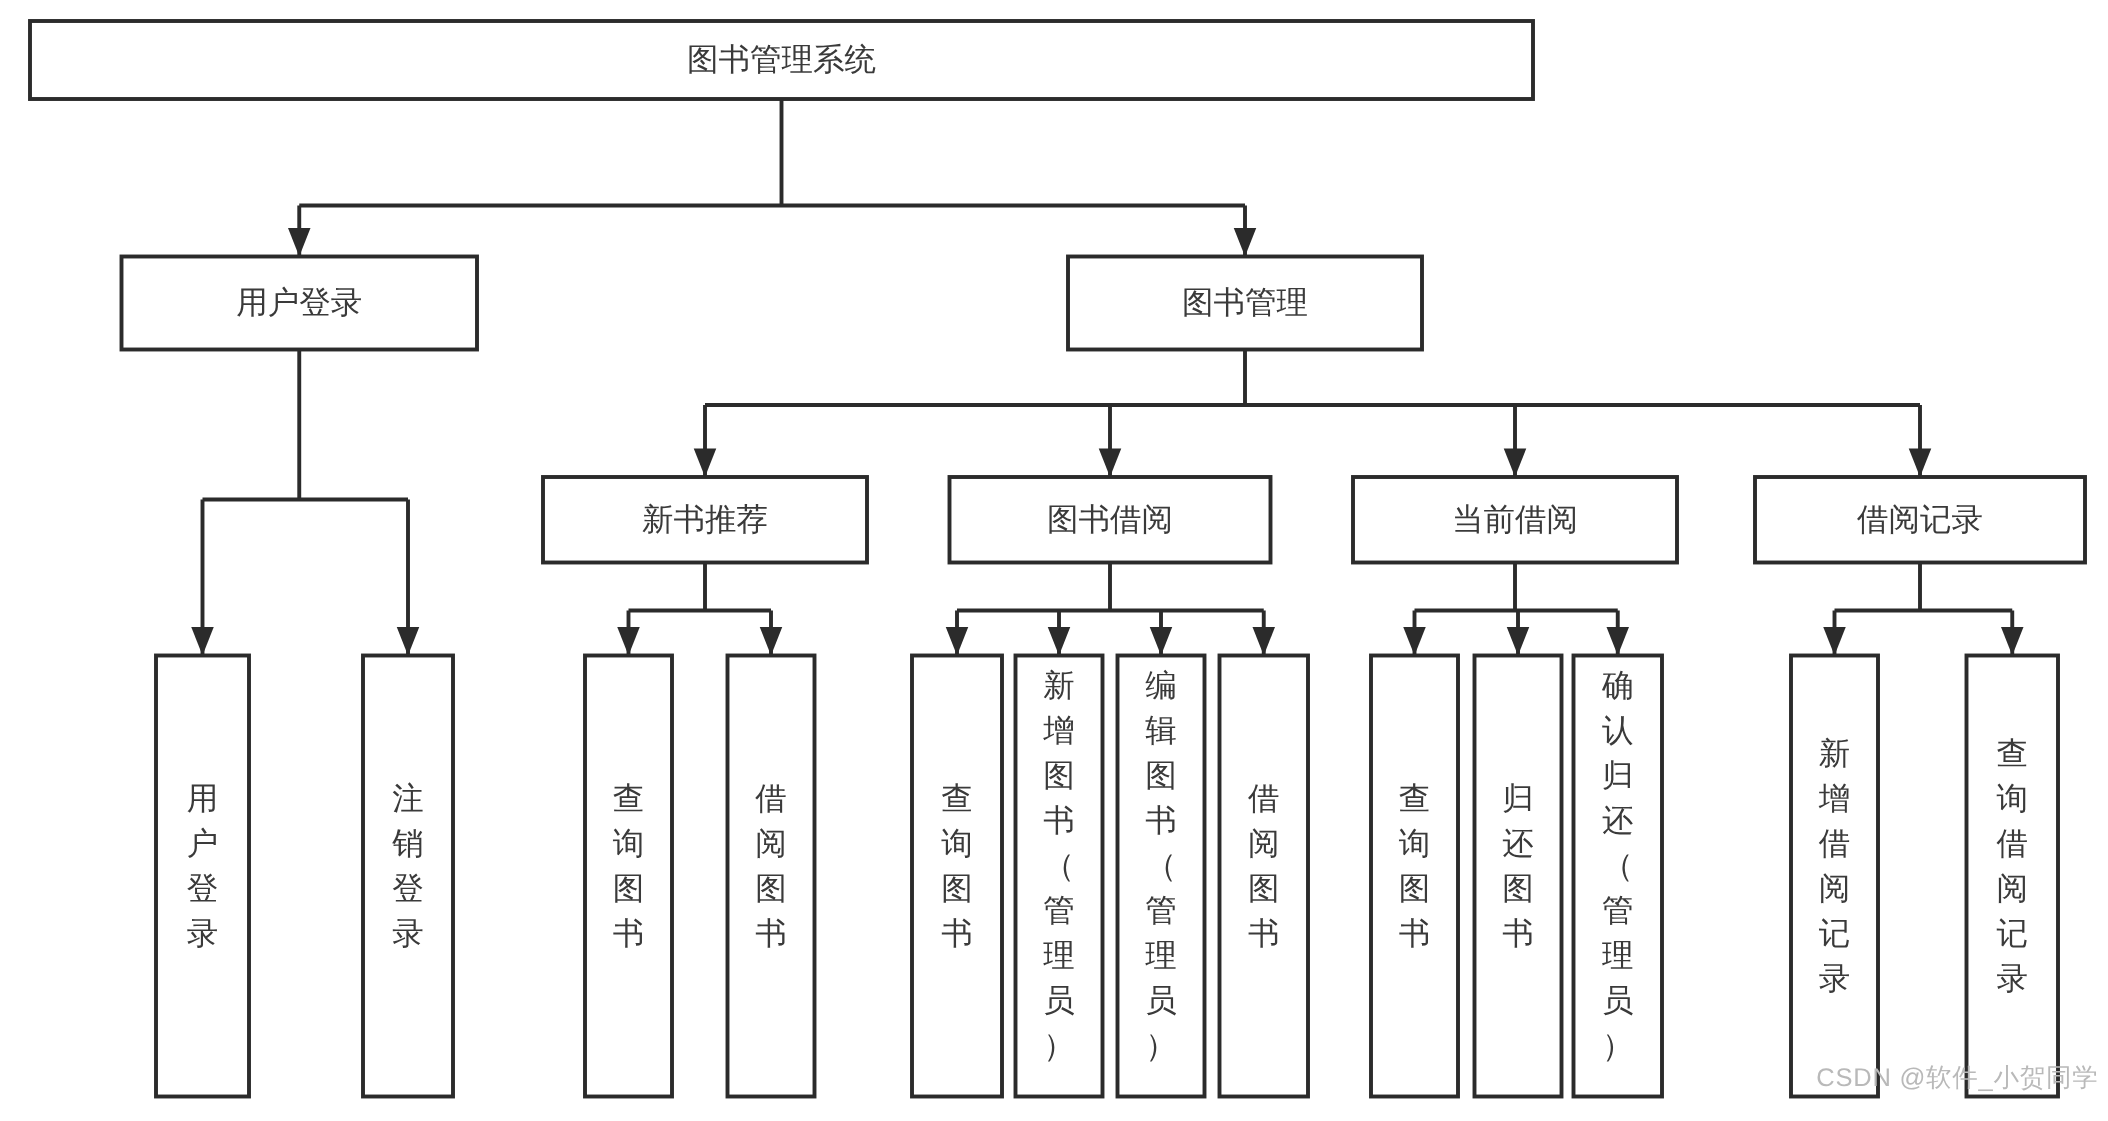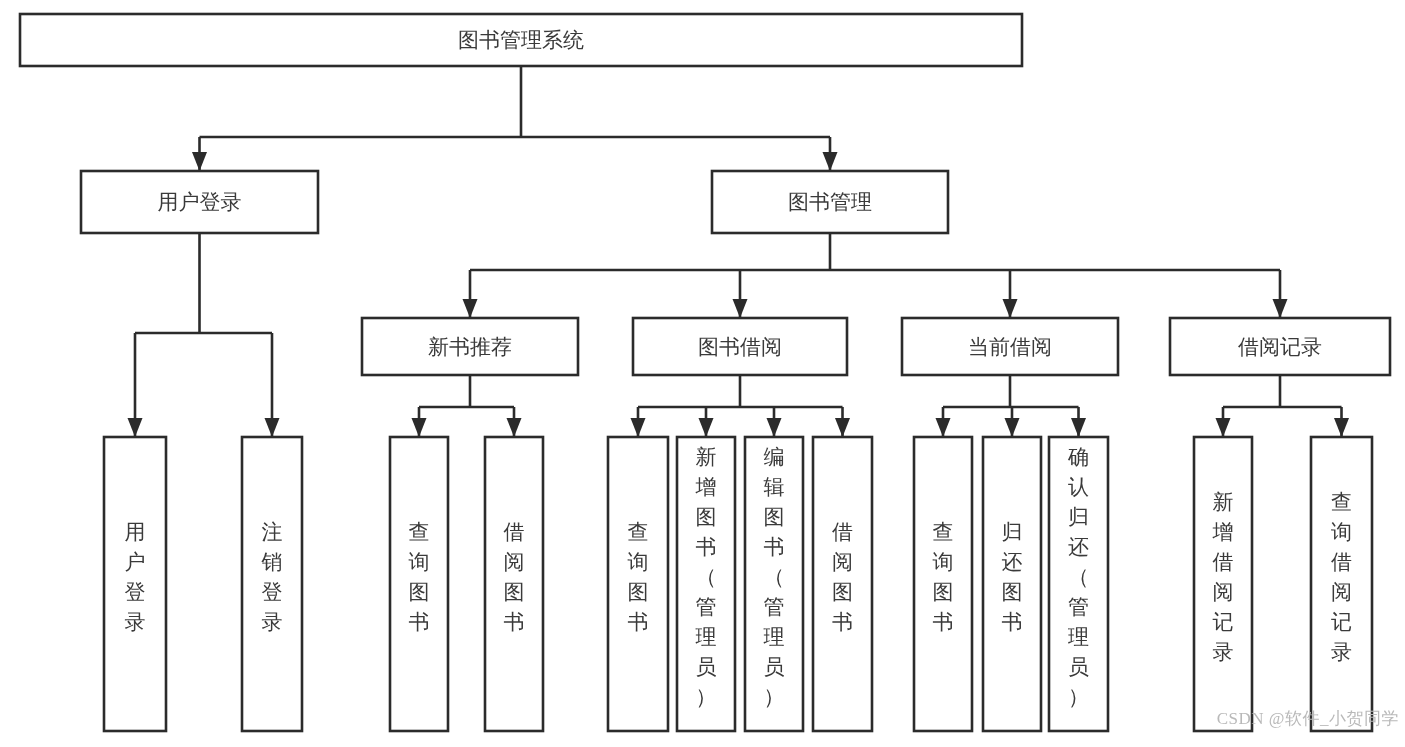--- a/index.html
+++ b/index.html
@@ -51,21 +51,21 @@
   .node-label-v {
     font-family: "DejaVu Sans", "Liberation Sans", sans-serif;
     fill: #3a3a3a;
     font-size: 21px;
     text-anchor: middle;
   }
   .watermark {
     position: absolute;
     right: 6px;
     bottom: 4px;
-    font-family: Liberation Serif, serif;
+    font-family: Liberation Sans, sans-serif;
     font-size: 17px;
     color: #b9b9b9;
     white-space: nowrap;
     letter-spacing: 0.5px;
   }
 </style>
 </head>
 <body>
 
 <div id="diagram-root">

